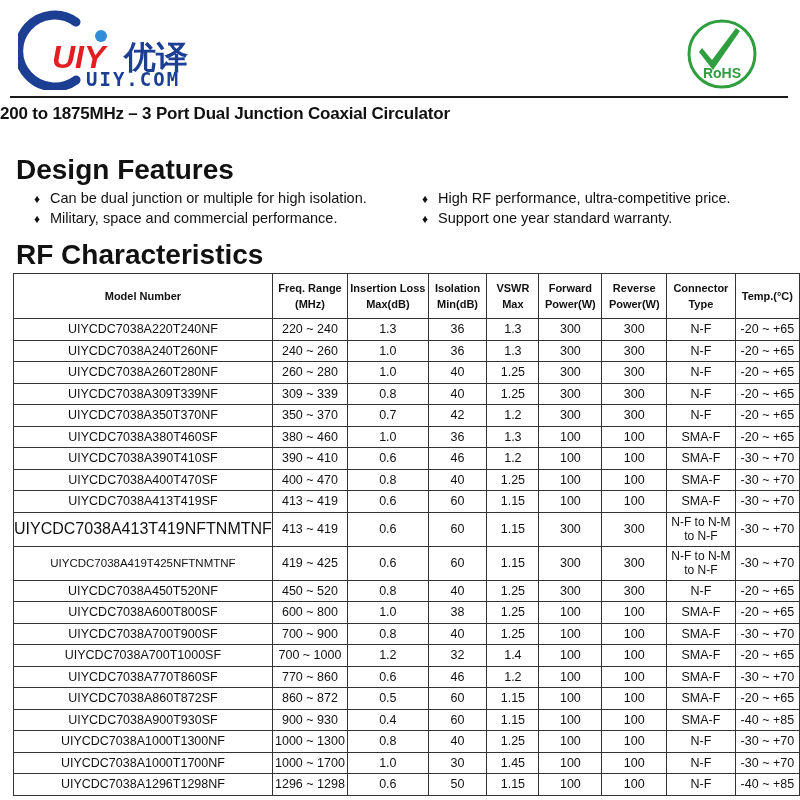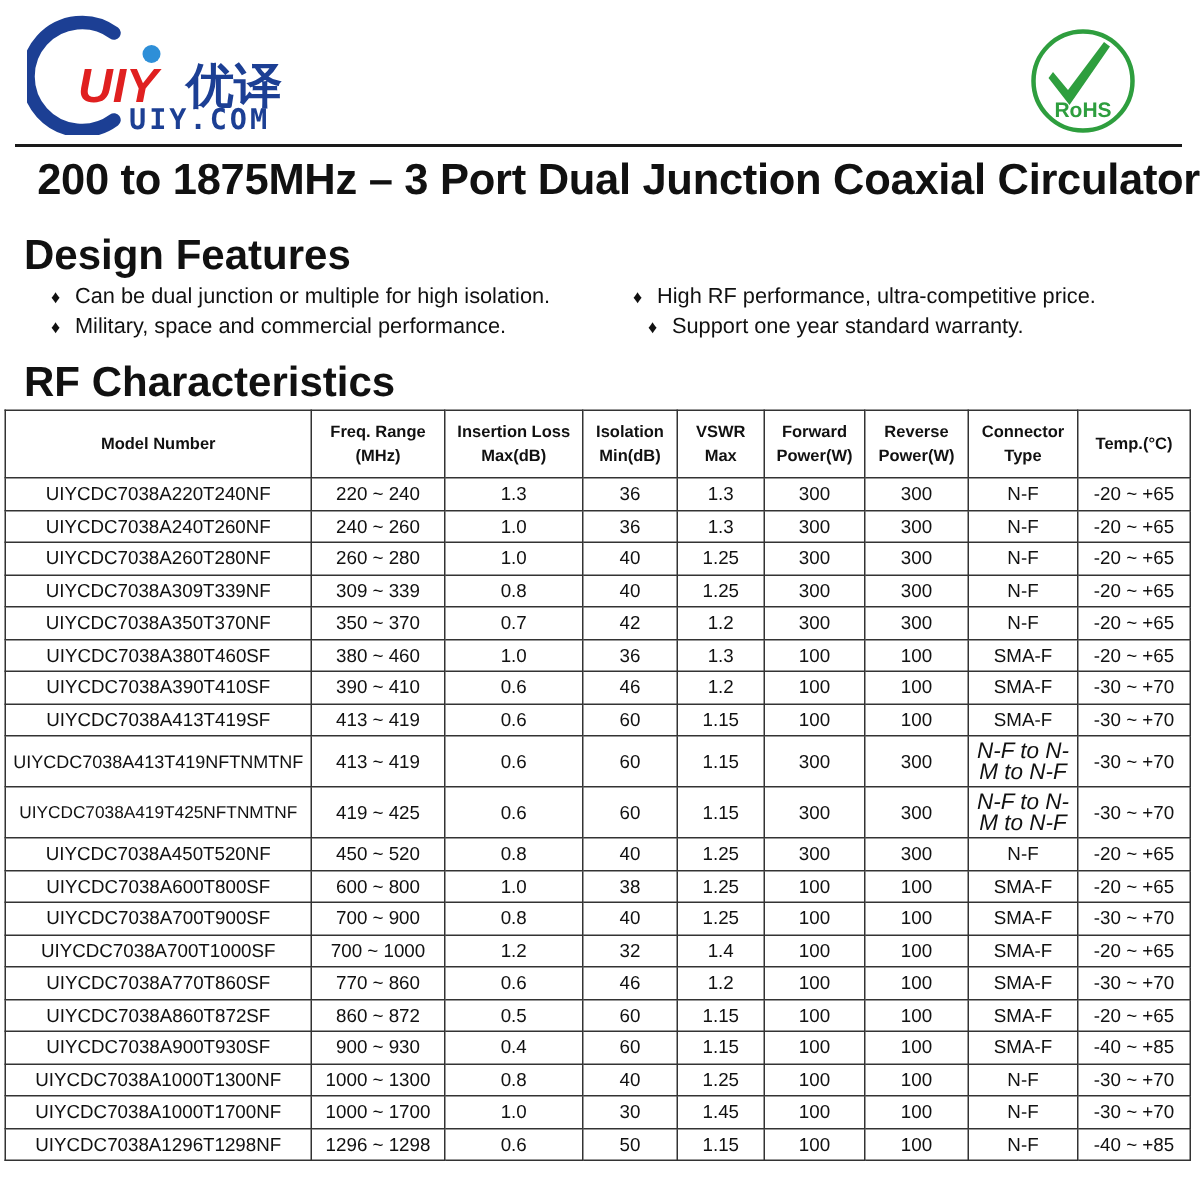--- a/index.html
+++ b/index.html
@@ -1,34 +1,34 @@
 <!DOCTYPE html>
 <html><head>
 <meta charset="utf-8">
 <style>
   html, body { margin:0; padding:0; background:#ffffff; }
   body { width:800px; height:800px; position:relative; overflow:hidden;
          font-family:"Liberation Sans", sans-serif; color:#111; }
   .logo { position:absolute; left:18px; top:10px; width:220px; height:80px; }
   .rohs { position:absolute; left:686px; top:18px; width:72px; height:72px; }
   .header-rule { position:absolute; left:10px; top:96px; width:778px; height:2px; background:#1a1a1a; }
-  .title { position:absolute; left:0; top:104px; width:800px; text-align:right;
-           font-size:29px; font-weight:bold; letter-spacing:-0.2px; }
+  .title { position:absolute; left:0; top:104px; width:800px; text-align:left;
+           font-size:17px; font-weight:bold; letter-spacing:-0.2px; }
   .h2 { position:absolute; left:16px; font-size:28px; font-weight:bold; }
   .h2.design { top:154px; }
   .h2.rf { top:239px; }
   .feat { position:absolute; font-size:14.5px; white-space:nowrap; }
   .feat .dia { display:inline-block; width:16px; font-size:12px; }
-  table.spec { position:absolute; left:3px; top:273px; border-collapse:collapse;
+  table.spec { position:absolute; left:13px; top:273px; border-collapse:collapse;
                font-family:"Liberation Sans", sans-serif; font-size:12.5px;padding-left:20px; }
   table.spec th, table.spec td { border:1px solid #333; text-align:center; padding:0; }
   table.spec th { font-size:11px; font-weight:bold; height:44px; line-height:16px; }
   table.spec td { height:20.5px; }
   table.spec tr.tall td { height:33px; }
-  td.conn-small { font-size:15px; line-height:14px;font-style:italic; }
+  td.conn-small { font-size:12px; line-height:14px; }
 </style>
 </head>
 <body>
 
 <div class="logo">
   <svg width="220" height="80" viewBox="0 0 220 80">
     <path d="M 58 12 A 36 36 0 1 0 58 70" fill="none" stroke="#1c3f94" stroke-width="9" stroke-linecap="round"></path>
     <circle cx="83" cy="26" r="6" fill="#2e8fd8"></circle>
     <text x="34" y="58" font-family="Liberation Sans, sans-serif" font-weight="bold" font-style="italic" font-size="32" fill="#e02020">UIY</text>
     <text x="106" y="58" font-family="DejaVu Sans, sans-serif" font-weight="bold" font-size="32" fill="#1c3f94">优译</text>
@@ -52,21 +52,21 @@
 
 <div class="feat" style="left:34px; top:190px;">
   <span class="dia">♦</span><span>Can be dual junction or multiple for high isolation.</span>
 </div>
 <div class="feat" style="left:422px; top:190px;">
   <span class="dia">♦</span><span>High RF performance, ultra-competitive price.</span>
 </div>
 <div class="feat" style="left:34px; top:210px;">
   <span class="dia">♦</span><span>Military, space and commercial performance.</span>
 </div>
-<div class="feat" style="left:432px; top:210px;">
+<div class="feat" style="left:422px; top:210px;">
   <span class="dia">♦</span><span>Support one year standard warranty.</span>
 </div>
 
 <div class="h2 rf">RF Characteristics</div>
 
 <table class="spec">
   <colgroup>
     <col style="width:204px">
       <col style="width:89px">
       <col style="width:92px">
@@ -162,32 +162,43 @@
         <td>390 ~ 410</td>
         <td>0.6</td>
         <td>46</td>
         <td>1.2</td>
         <td>100</td>
         <td>100</td>
         <td>SMA-F</td>
         <td>-30 ~ +70</td>
       </tr>
       <tr>
+        <td>UIYCDC7038A400T470SF</td>
+        <td>400 ~ 470</td>
+        <td>0.8</td>
+        <td>40</td>
+        <td>1.25</td>
+        <td>100</td>
+        <td>100</td>
+        <td>SMA-F</td>
+        <td>-30 ~ +70</td>
+      </tr>
+      <tr>
         <td>UIYCDC7038A413T419SF</td>
         <td>413 ~ 419</td>
         <td>0.6</td>
         <td>60</td>
         <td>1.15</td>
         <td>100</td>
         <td>100</td>
         <td>SMA-F</td>
         <td>-30 ~ +70</td>
       </tr>
       <tr class="tall">
-        <td style="font-size: 12px;">UIYCDC7038A413T419NFTNMTNF</td>
+        <td style="font-size: 16px;">UIYCDC7038A413T419NFTNMTNF</td>
         <td>413 ~ 419</td>
         <td>0.6</td>
         <td>60</td>
         <td>1.15</td>
         <td>300</td>
         <td>300</td>
         <td class="conn-small">N-F to N-M to N-F</td>
         <td>-30 ~ +70</td>
       </tr>
       <tr class="tall">

